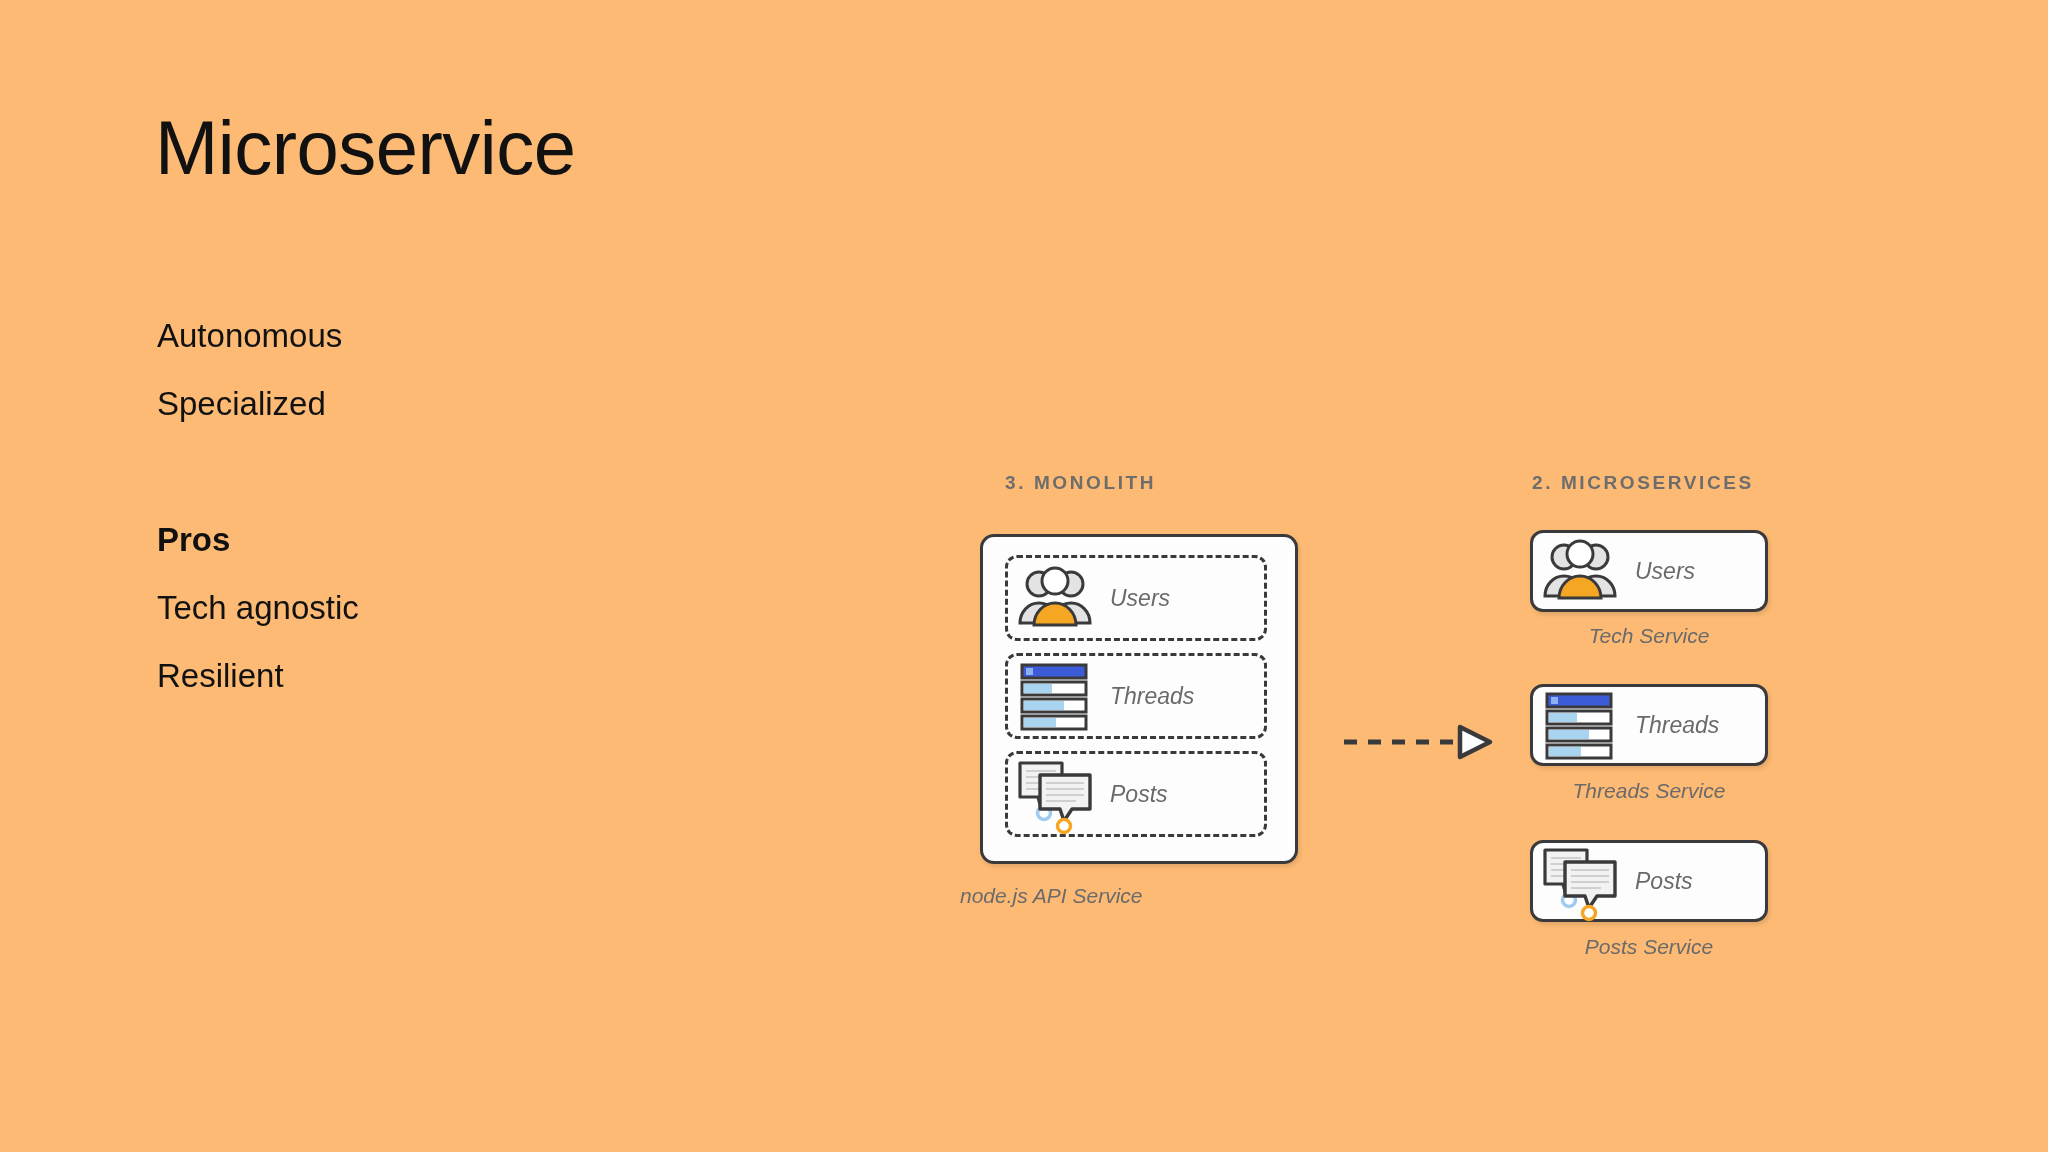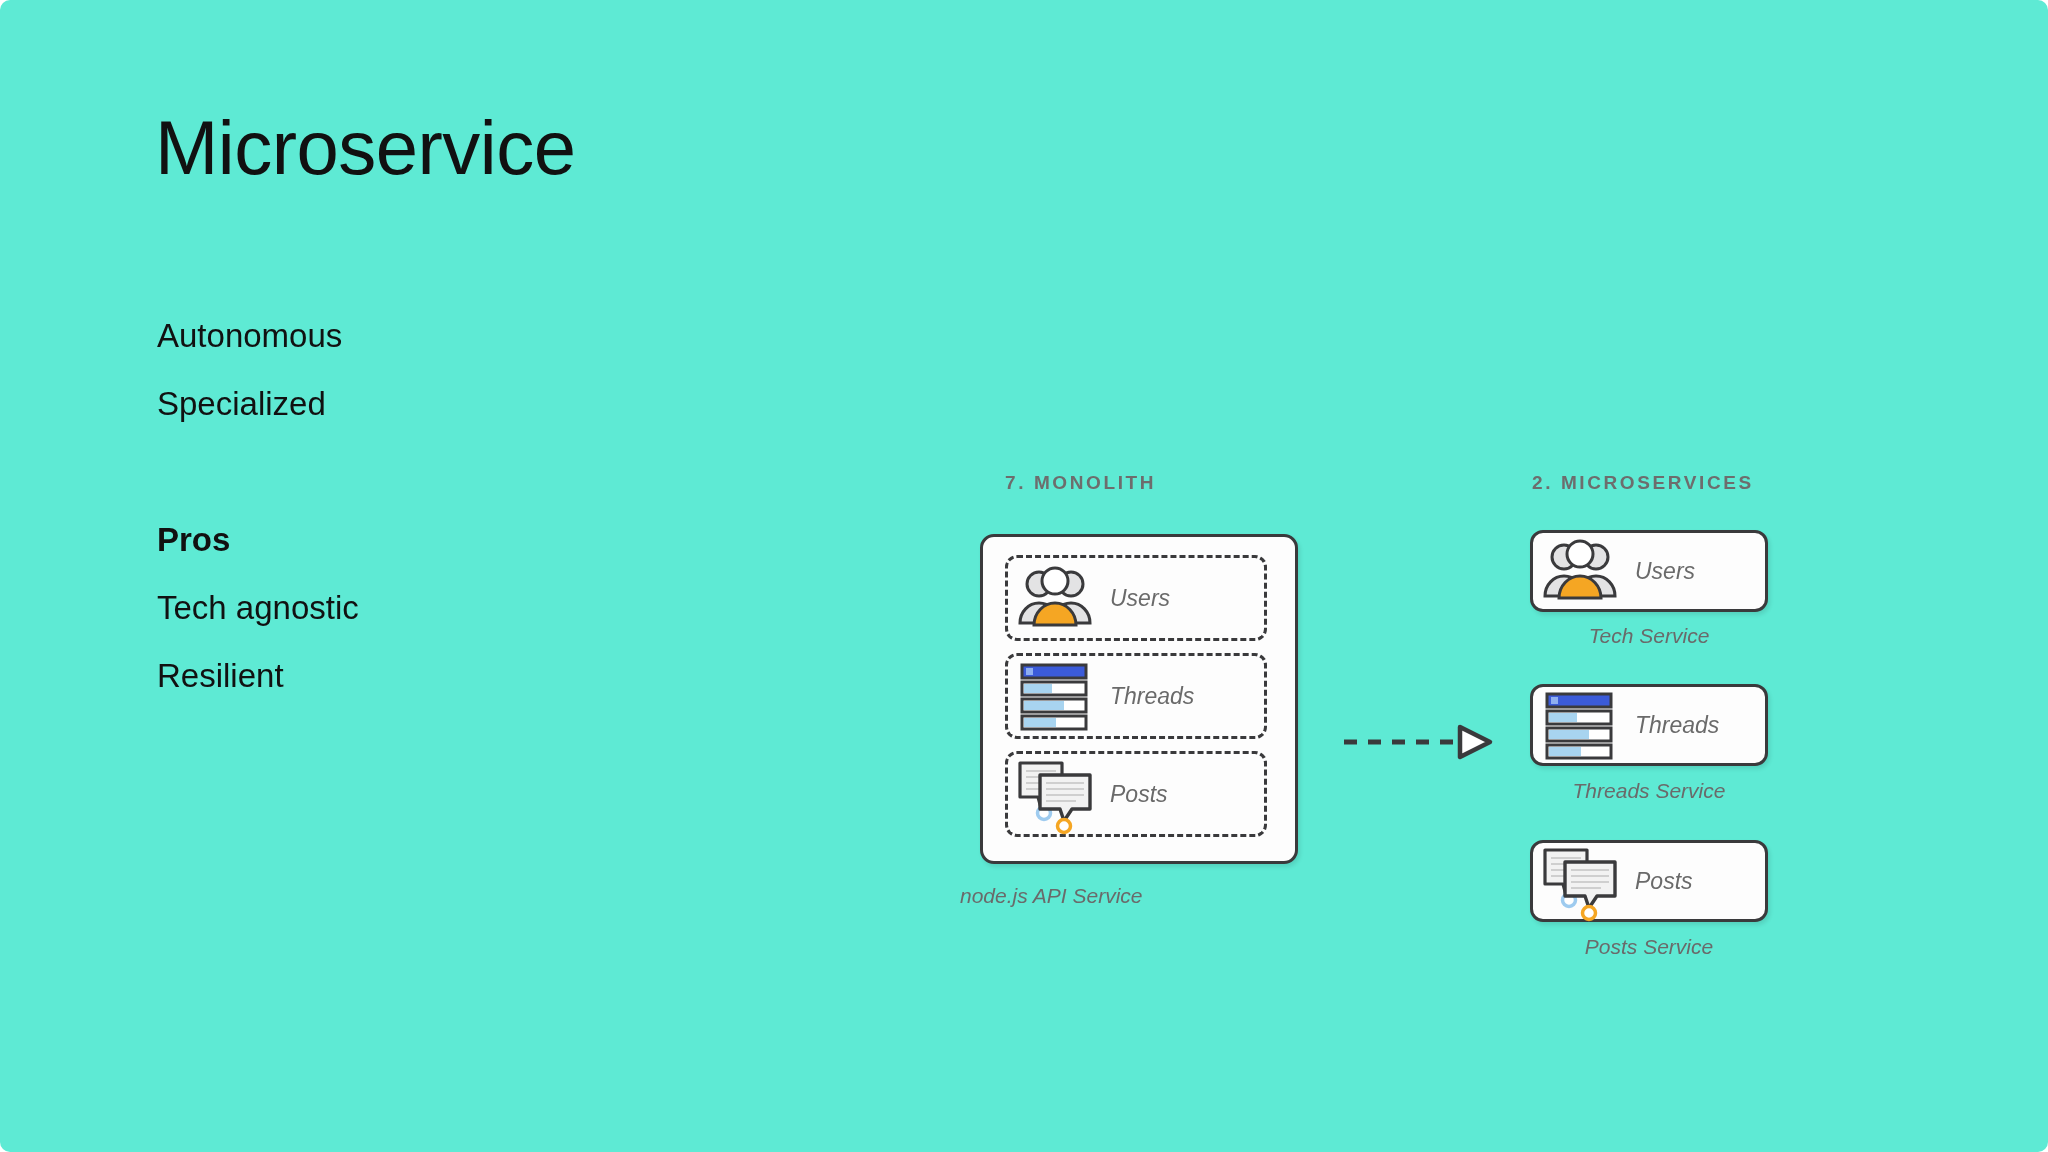--- a/index.html
+++ b/index.html
@@ -14,22 +14,21 @@
     overflow: hidden;
     font-family: "Liberation Sans", sans-serif;
     color: #000000;
     -webkit-font-smoothing: antialiased;
   }
 
   
   .slide {
     position: absolute;
     inset: 0;
-    background: #5eead4;
-    border-radius: 10px;
+    background: #fdba74;
   }
 
   
   .slide-title {
     position: absolute;
     left: 155px;
     top: 110px;
     font-size: 76px;
     font-weight: 400;
     letter-spacing: -0.5px;
@@ -194,21 +193,21 @@
     <div class="body-line">Autonomous</div>
     <div class="body-line">Specialized</div>
     <div class="body-line spacer"></div>
     <div class="body-line bold">Pros</div>
     <div class="body-line">Tech agnostic</div>
     <div class="body-line">Resilient</div>
   </div>
 
   <div class="mono-col">
 
-    <div class="section-heading">7. MONOLITH</div>
+    <div class="section-heading">3. MONOLITH</div>
 
     <div class="mono-box">
 
       <div class="dashed-item i1">
         <div class="item-icon">
           <svg viewBox="0 0 82 74" width="82" height="74">
 
             <circle cx="25" cy="23" r="12" fill="#E3E3E4" stroke="#3A3A3C" stroke-width="3"></circle>
             <circle cx="57" cy="23" r="12" fill="#E3E3E4" stroke="#3A3A3C" stroke-width="3"></circle>
 

